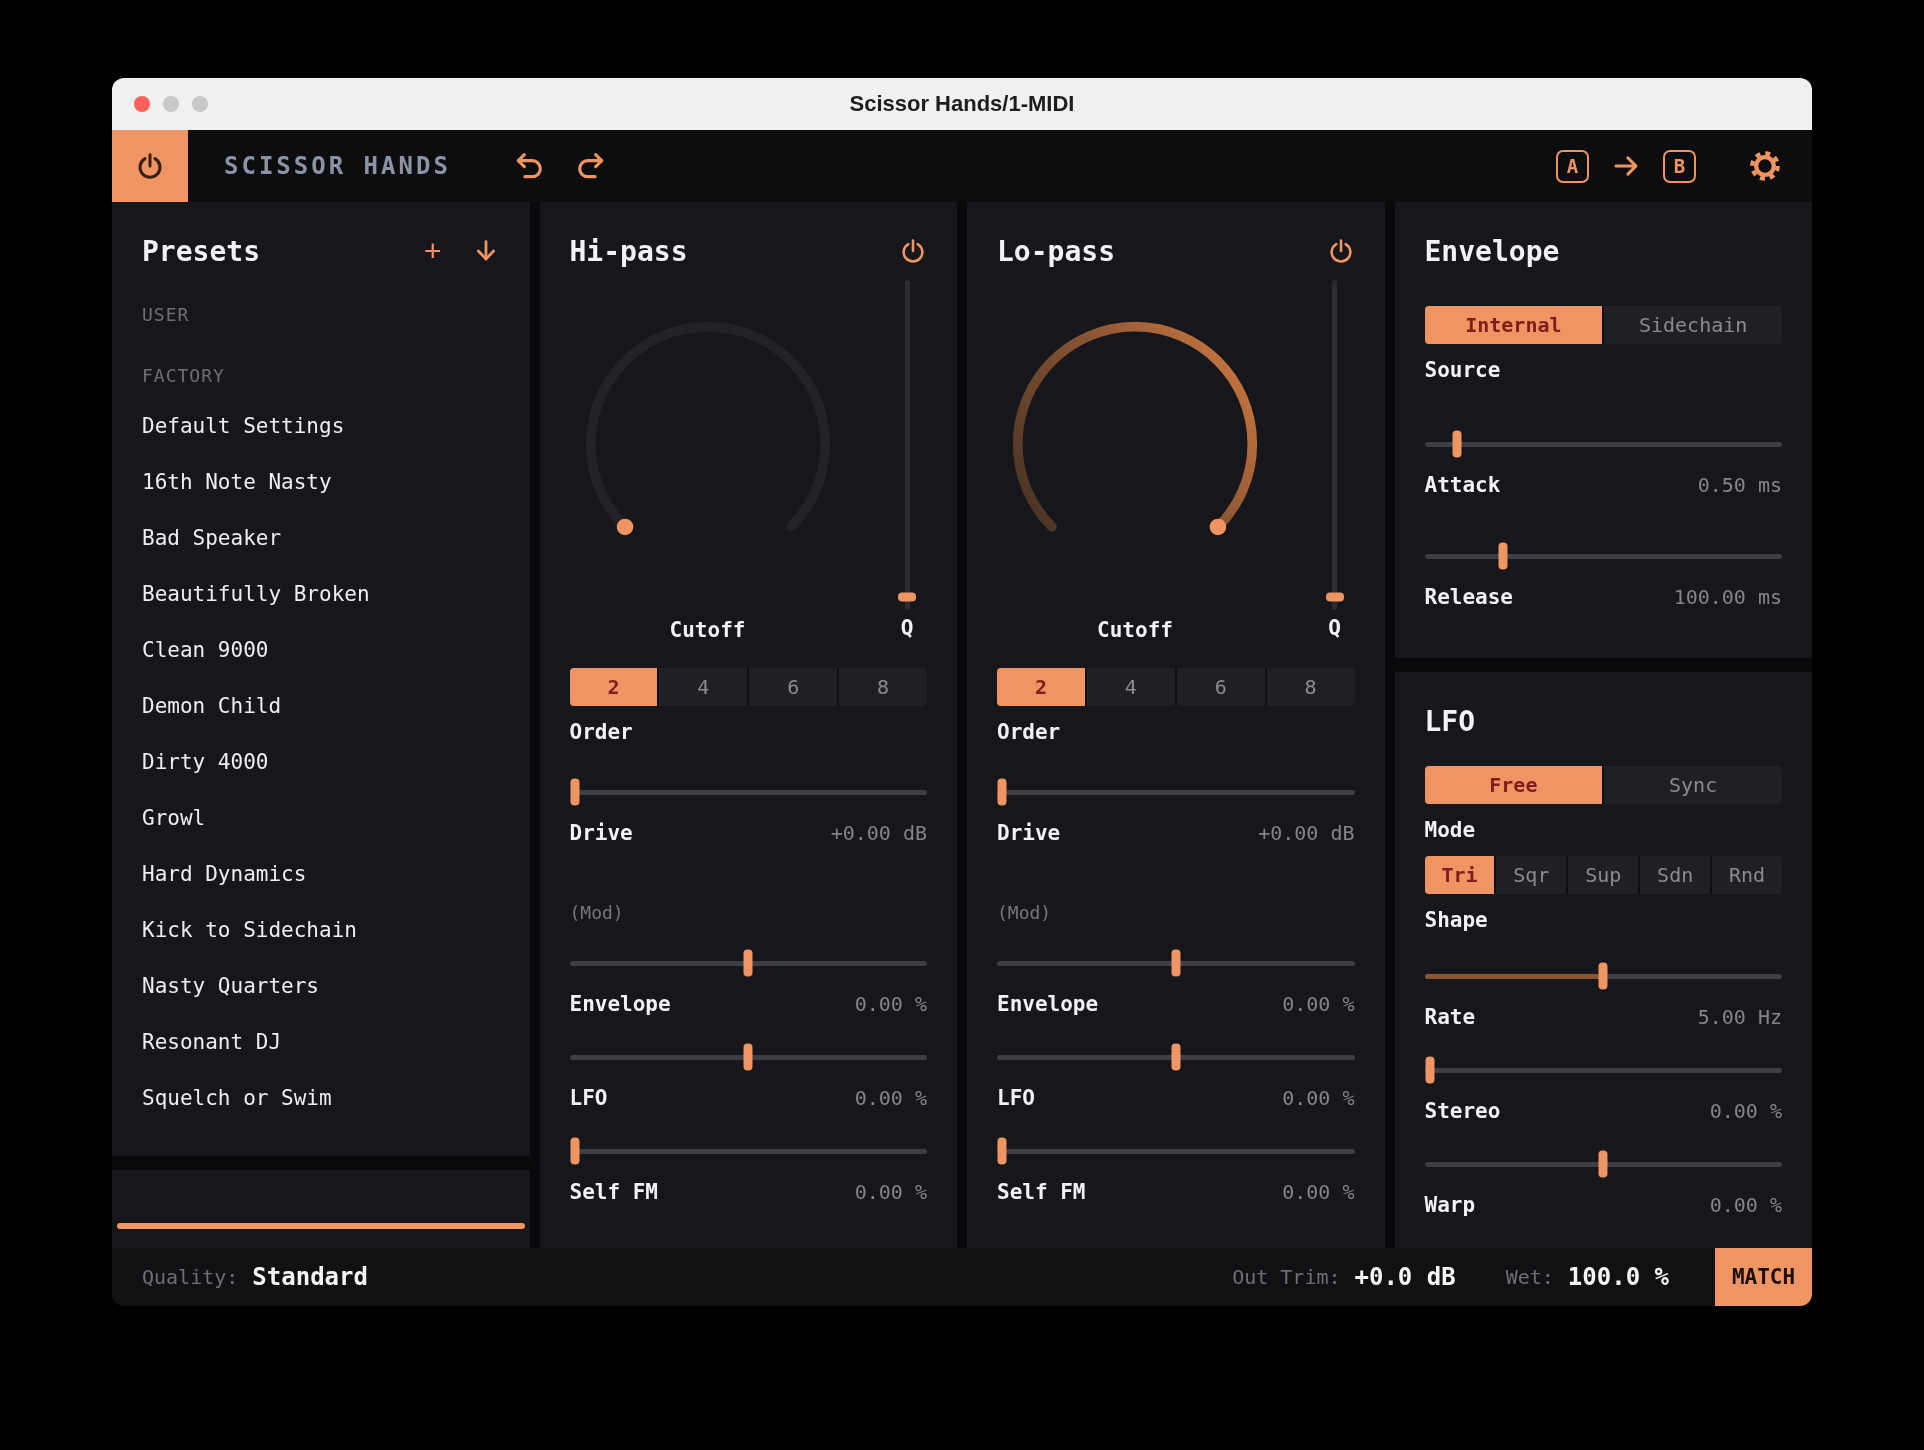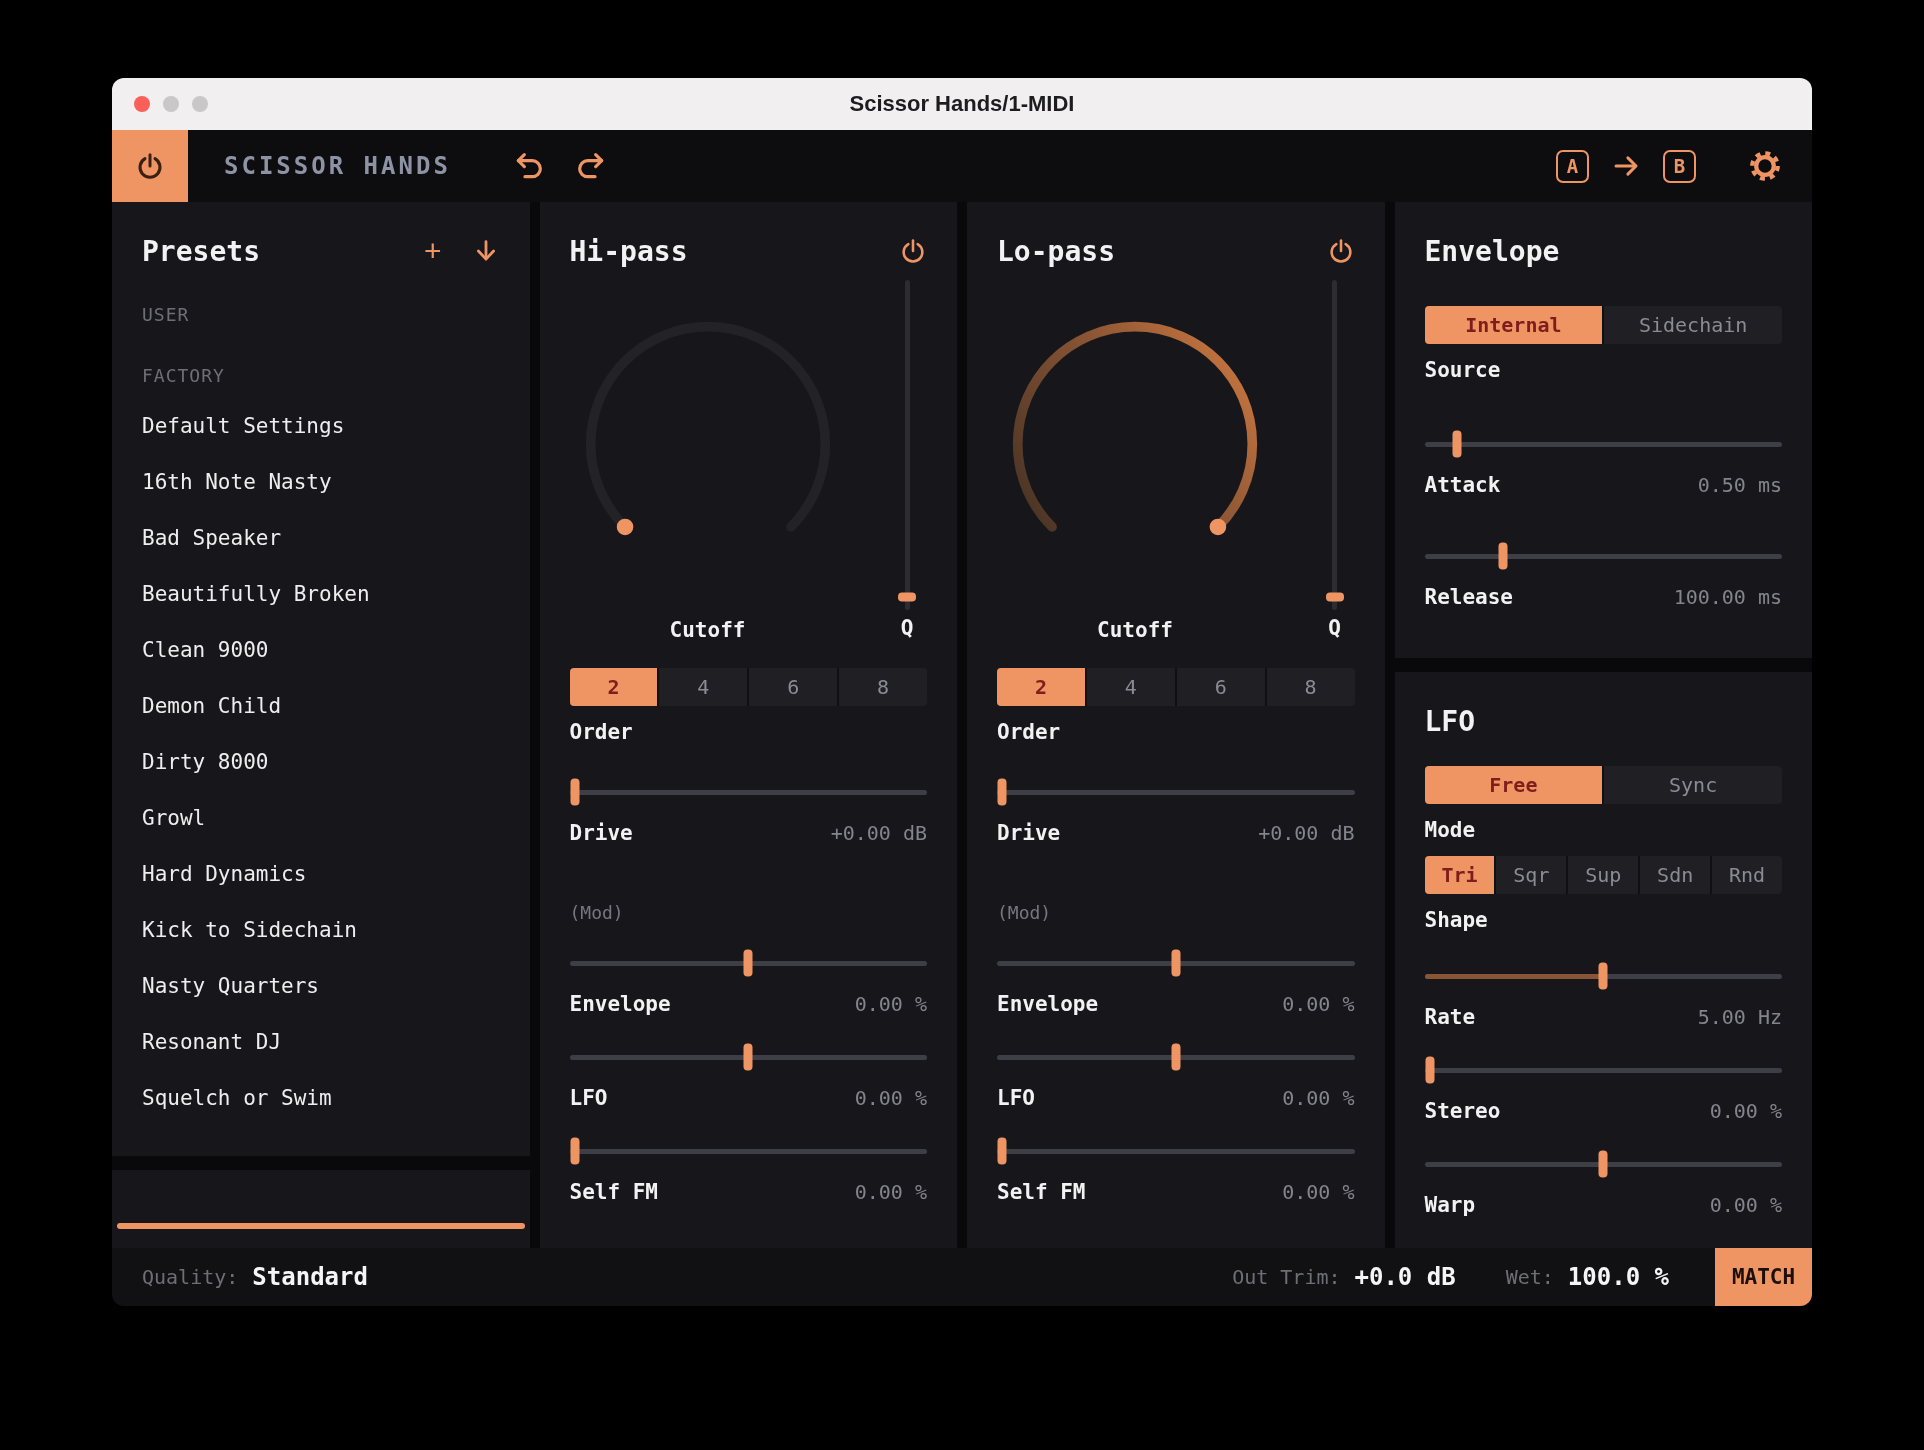--- a/index.html
+++ b/index.html
@@ -199,21 +199,21 @@
         </div>
         <div class="list-section sec-user">USER</div>
         <div class="list-section sec-factory">FACTORY</div>
         <div class="preset-list">
           <div class="preset-item">Default Settings</div>
           <div class="preset-item">16th Note Nasty</div>
           <div class="preset-item">Bad Speaker</div>
           <div class="preset-item">Beautifully Broken</div>
           <div class="preset-item">Clean 9000</div>
           <div class="preset-item">Demon Child</div>
-          <div class="preset-item">Dirty 8000</div>
+          <div class="preset-item">Dirty 4000</div>
           <div class="preset-item">Growl</div>
           <div class="preset-item">Hard Dynamics</div>
           <div class="preset-item">Kick to Sidechain</div>
           <div class="preset-item">Nasty Quarters</div>
           <div class="preset-item">Resonant DJ</div>
           <div class="preset-item">Squelch or Swim</div>
         </div>
       </div>
       <div class="panel presets-footer">
         <div class="orange-bar"></div>

